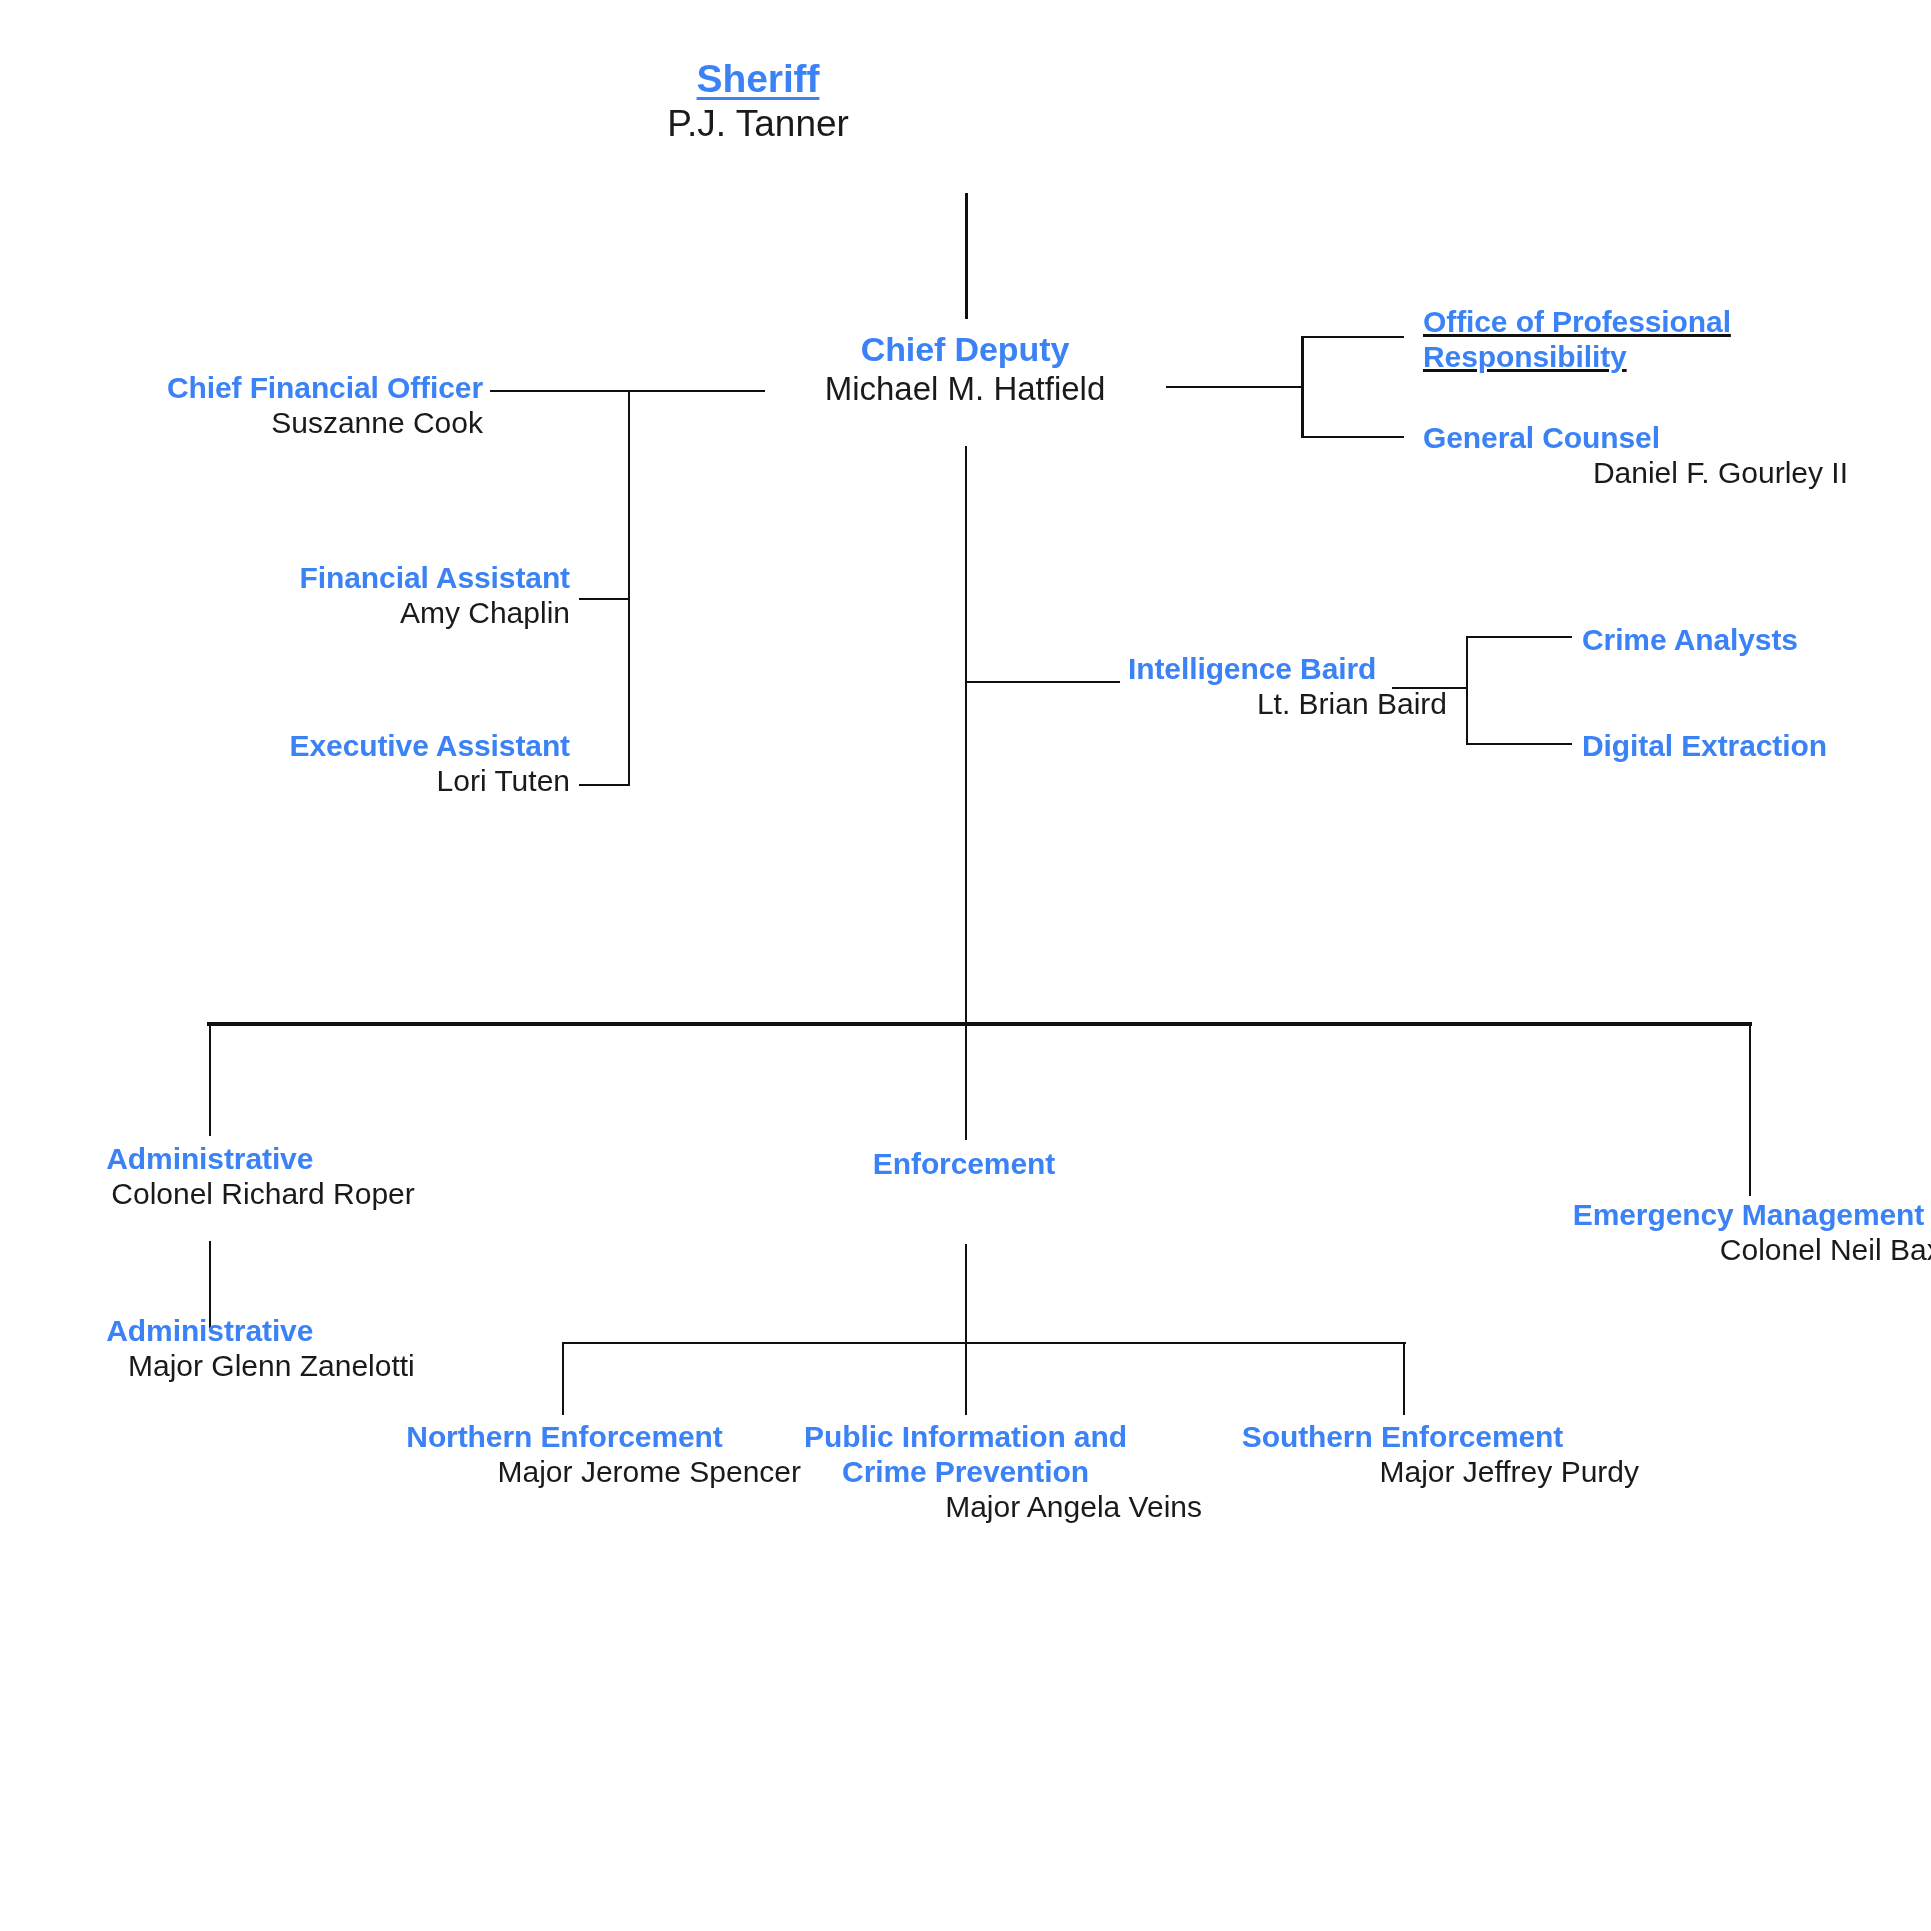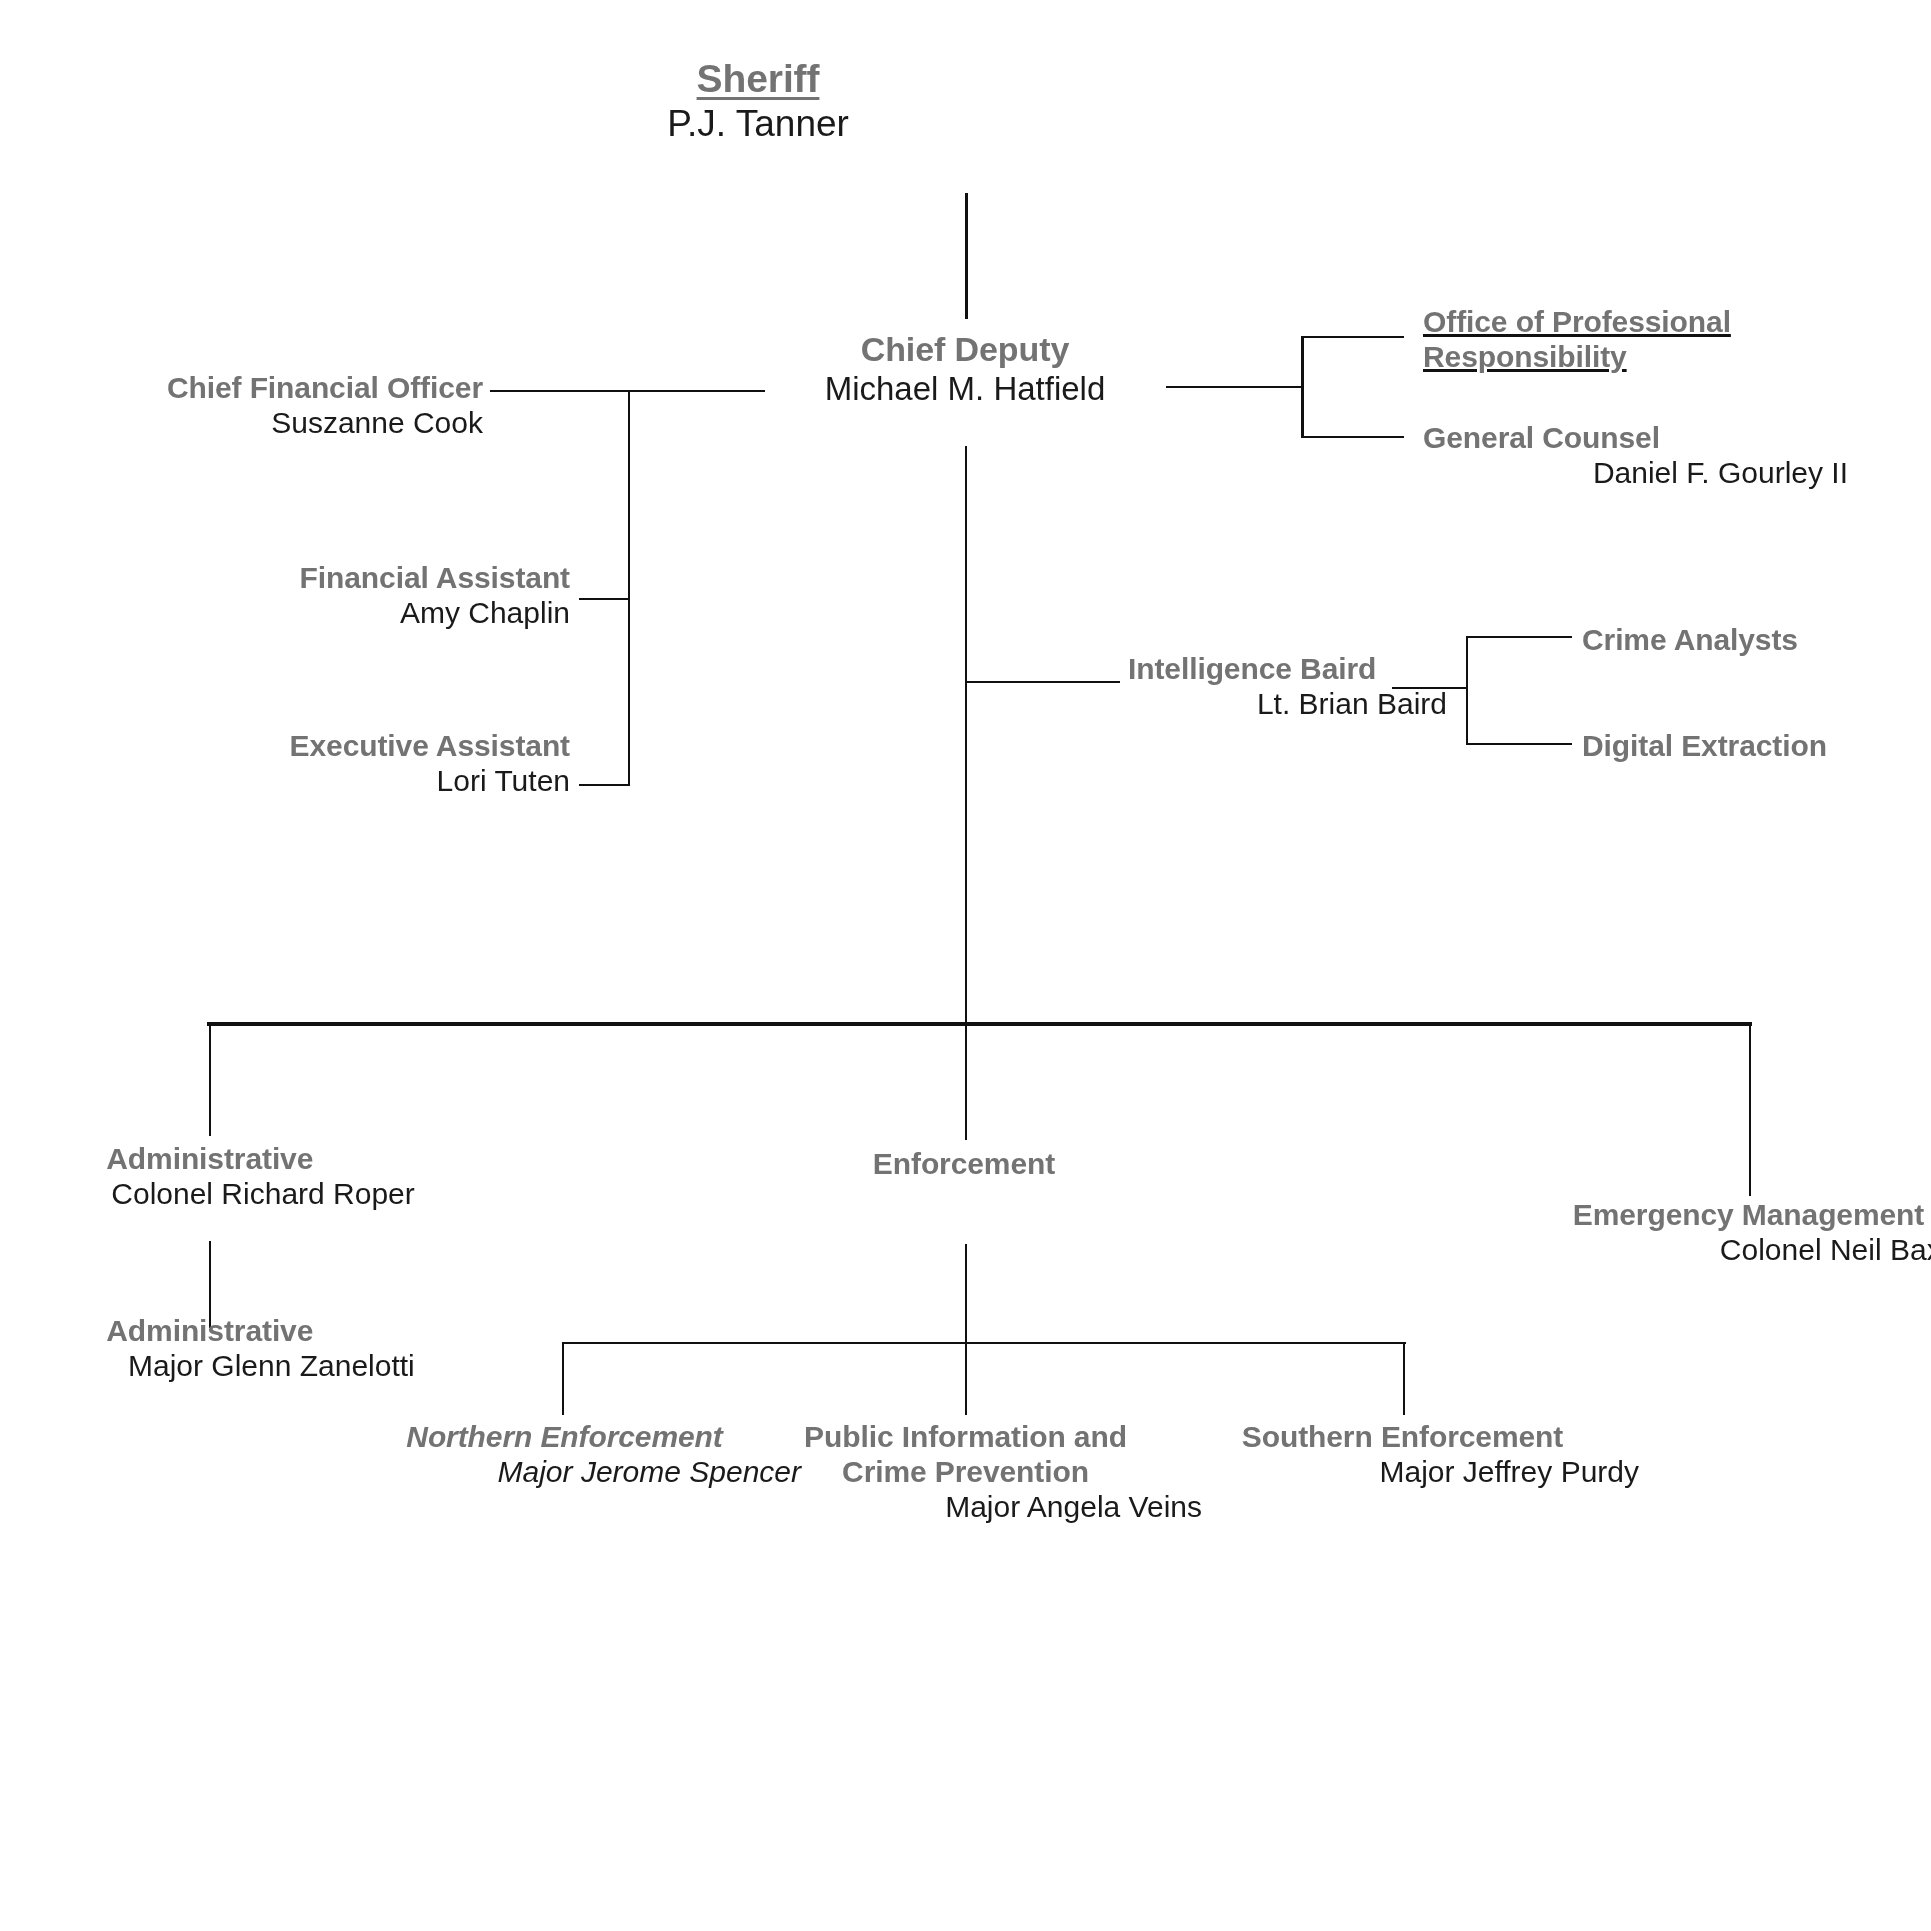--- a/index.html
+++ b/index.html
@@ -19,21 +19,21 @@
   }
   
   .node {
     position: absolute;
     line-height: 1.17;
   }
   .node .title {
     font-weight: bold;
     font-size: 29px;
     letter-spacing: -0.1px;
-    color: #737373;
+    color: #3b82f6;
     white-space: pre-line;
   }
   .node .person {
     font-weight: normal;
     font-size: 29px;
     color: #1a1a1a;
     white-space: pre-line;
   }
   .ta-c { text-align: center; }
   .ta-r { text-align: right; }
@@ -170,21 +170,21 @@
   </div>
 
   <div class="ln thin v" style="left:965px; top:1244px; height:100px;"></div>
 
   <div class="ln thin h" style="left:562px; top:1342px; width:844px;"></div>
 
   <div class="ln thin v" style="left:562px; top:1342px; height:73px;"></div>
   <div class="ln thin v" style="left:965px; top:1342px; height:73px;"></div>
   <div class="ln thin v" style="left:1403px; top:1342px; height:73px;"></div>
 
-  <div class="node lvl3 ta-c" style="left:328px; top:1419px; width:473px;font-style:italic;">
+  <div class="node lvl3 ta-c" style="left:328px; top:1419px; width:473px;">
     <div class="title">Northern Enforcement</div>
     <div class="person">Major Jerome Spencer</div>
   </div>
 
   <div class="node lvl3 ta-c" style="left:729px; top:1419px; width:473px;">
     <div class="title">Public Information and
 Crime Prevention</div>
     <div class="person">Major Angela Veins</div>
   </div>
 

